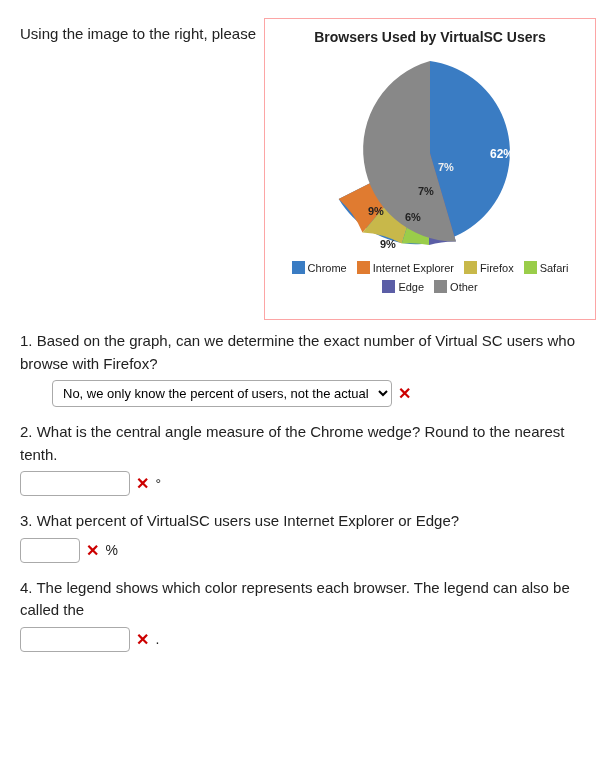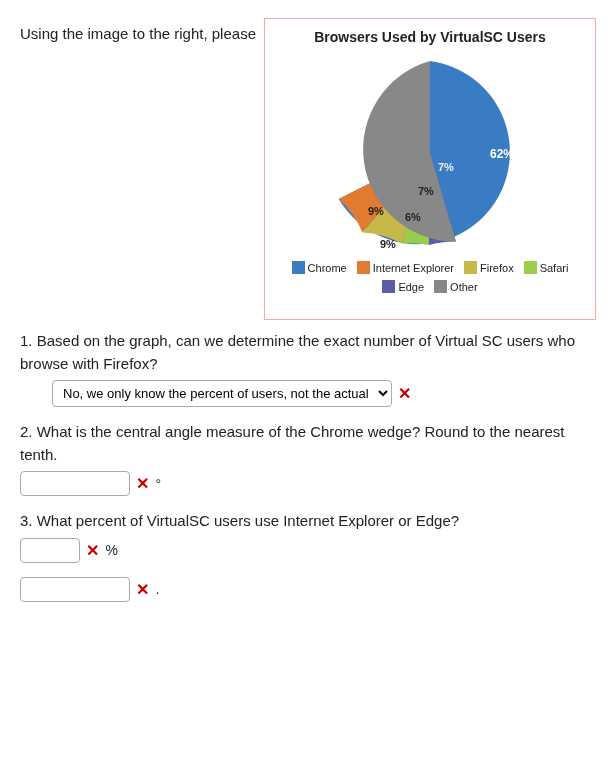--- a/index.html
+++ b/index.html
@@ -217,20 +217,24 @@
         <span>What percent of VirtualSC users use Internet Explorer or Edge?</span>
       </div>
       <div class="answer-row">
         <input type="text" class="answer-input answer-input-small" value="" style="">
         <span class="x-mark">✕</span>
         <span class="percent-sym">%</span>
       </div>
     </li>
 
     <li>
+      <div class="question-text">
+        <span>4. </span>
+        <span>The legend shows which color represents each browser. The legend can also be called the</span>
+      </div>
       <div class="answer-row">
         <input type="text" class="answer-input answer-input-medium" value="" style="">
         <span class="x-mark">✕</span>
         <span class="period-sym">.</span>
       </div>
     </li>
   </ol>
 </div>
 
 </body></html>

